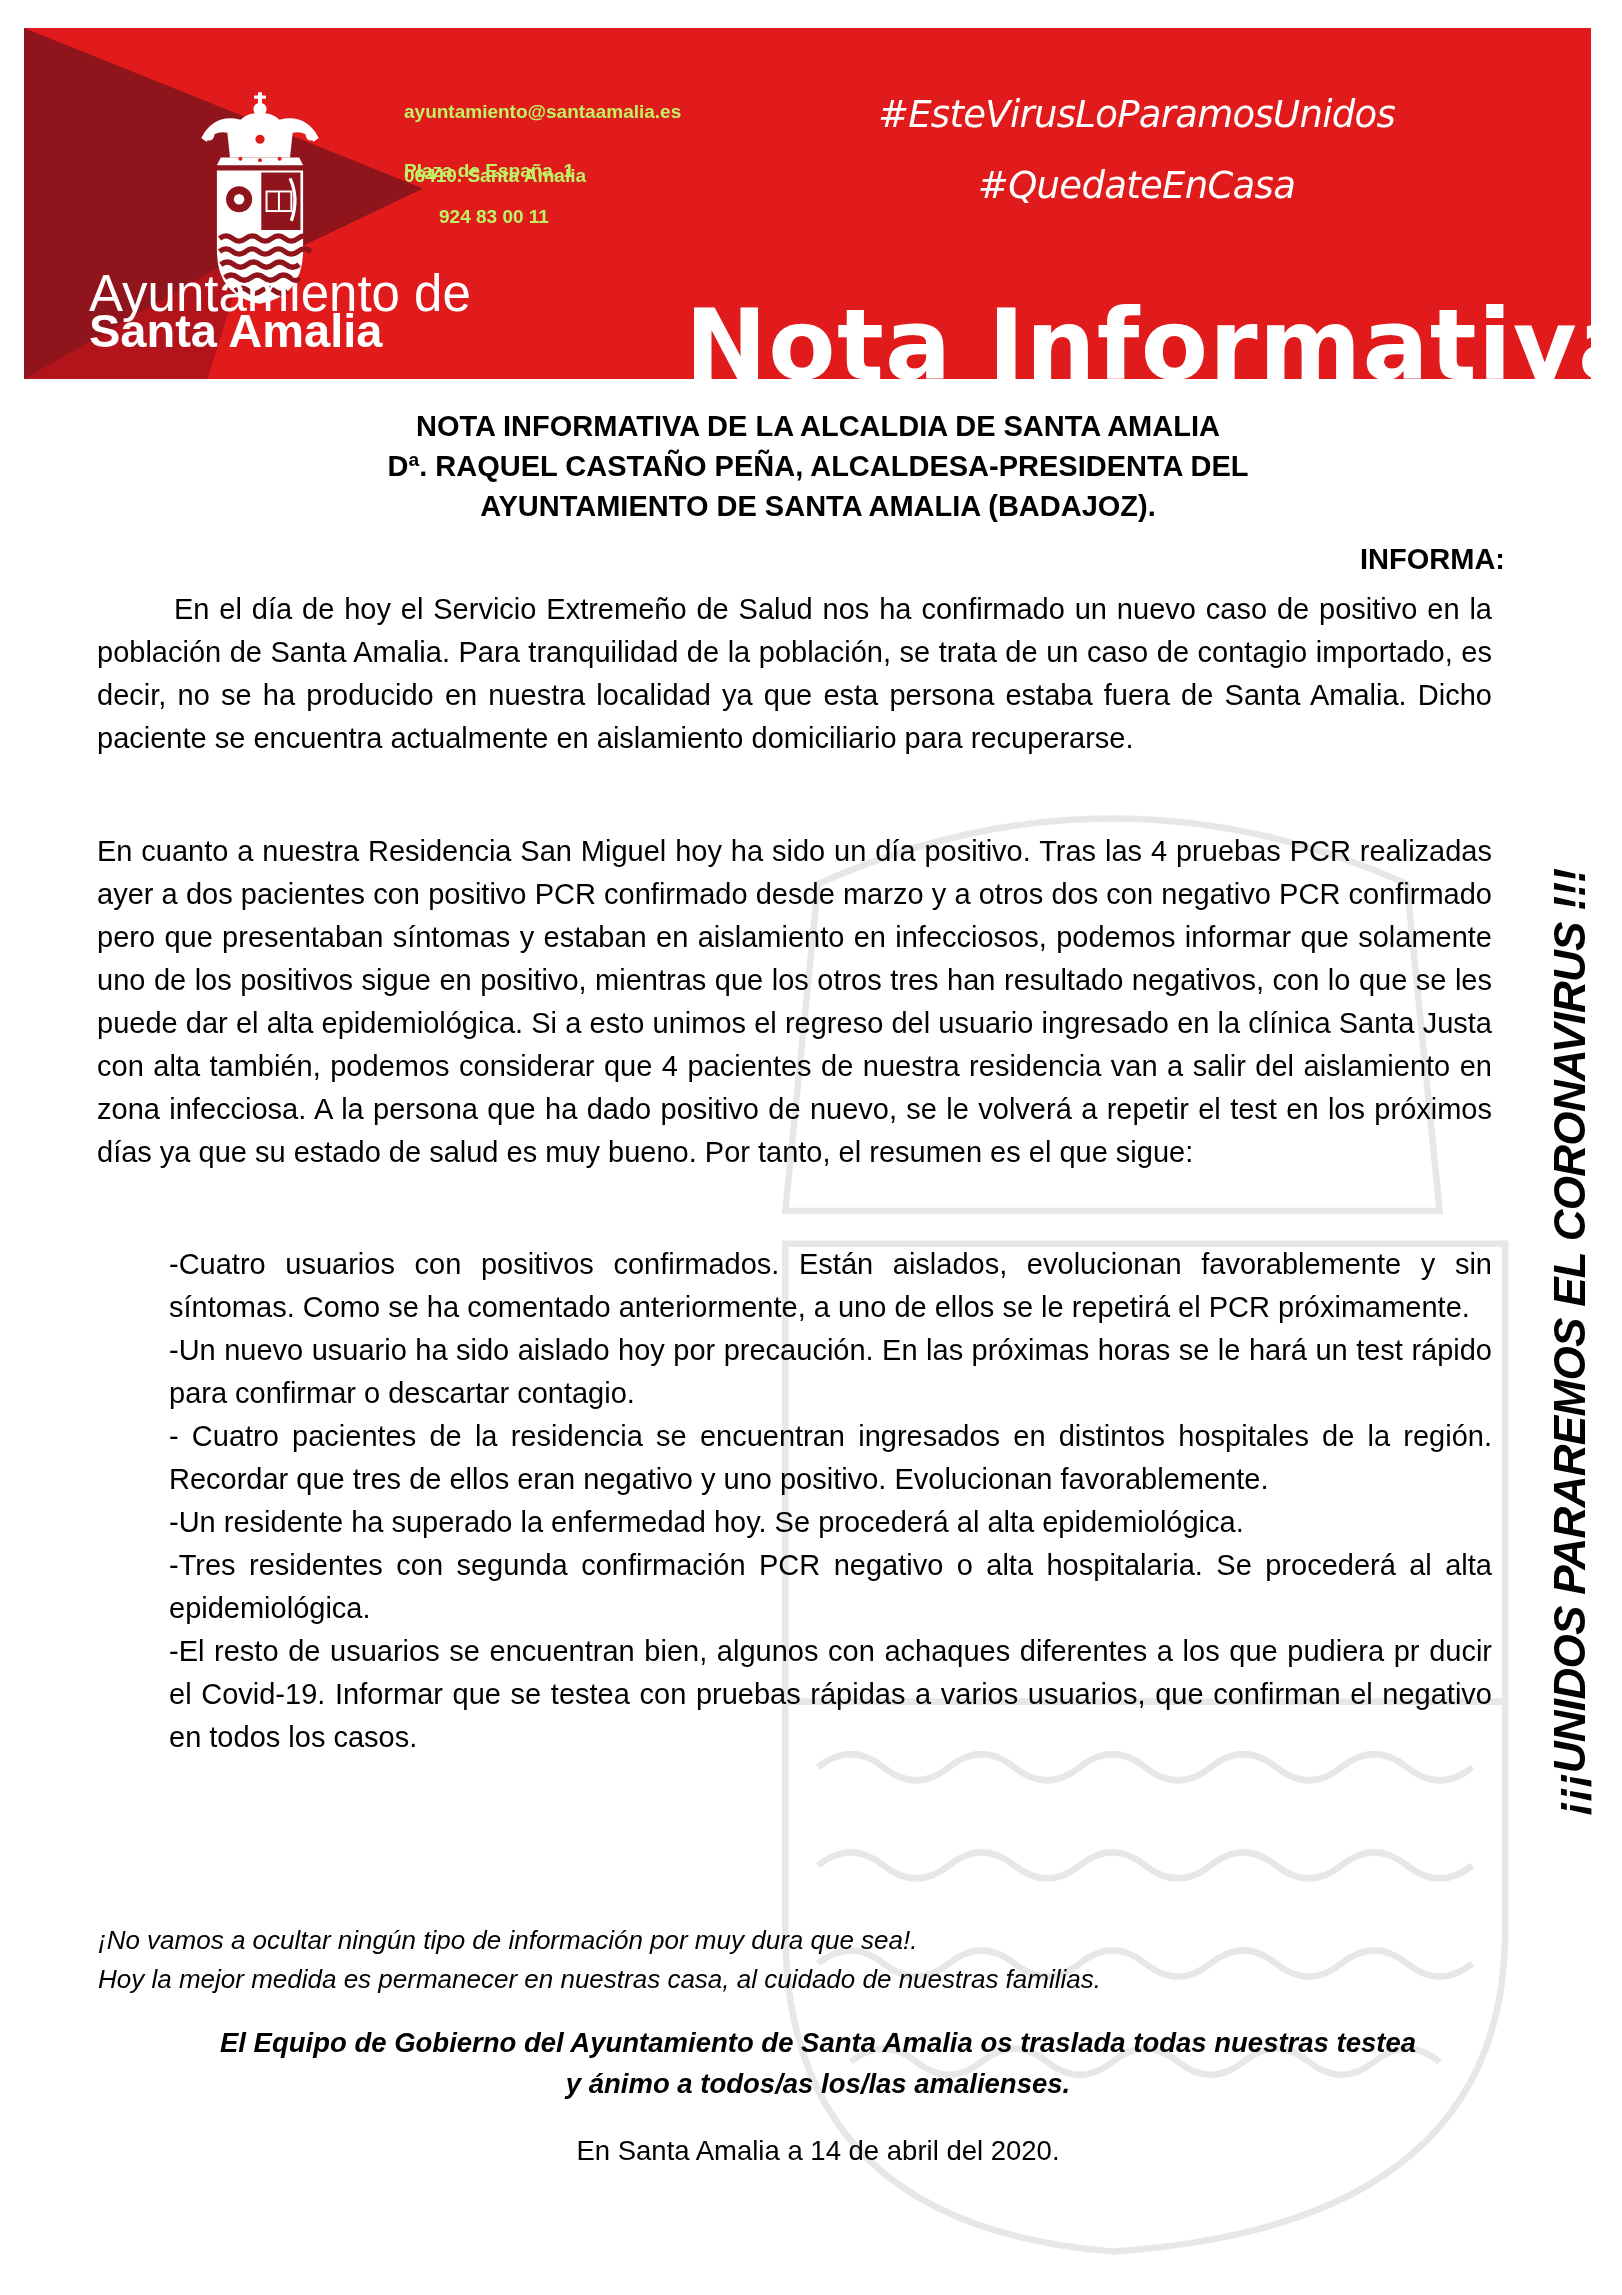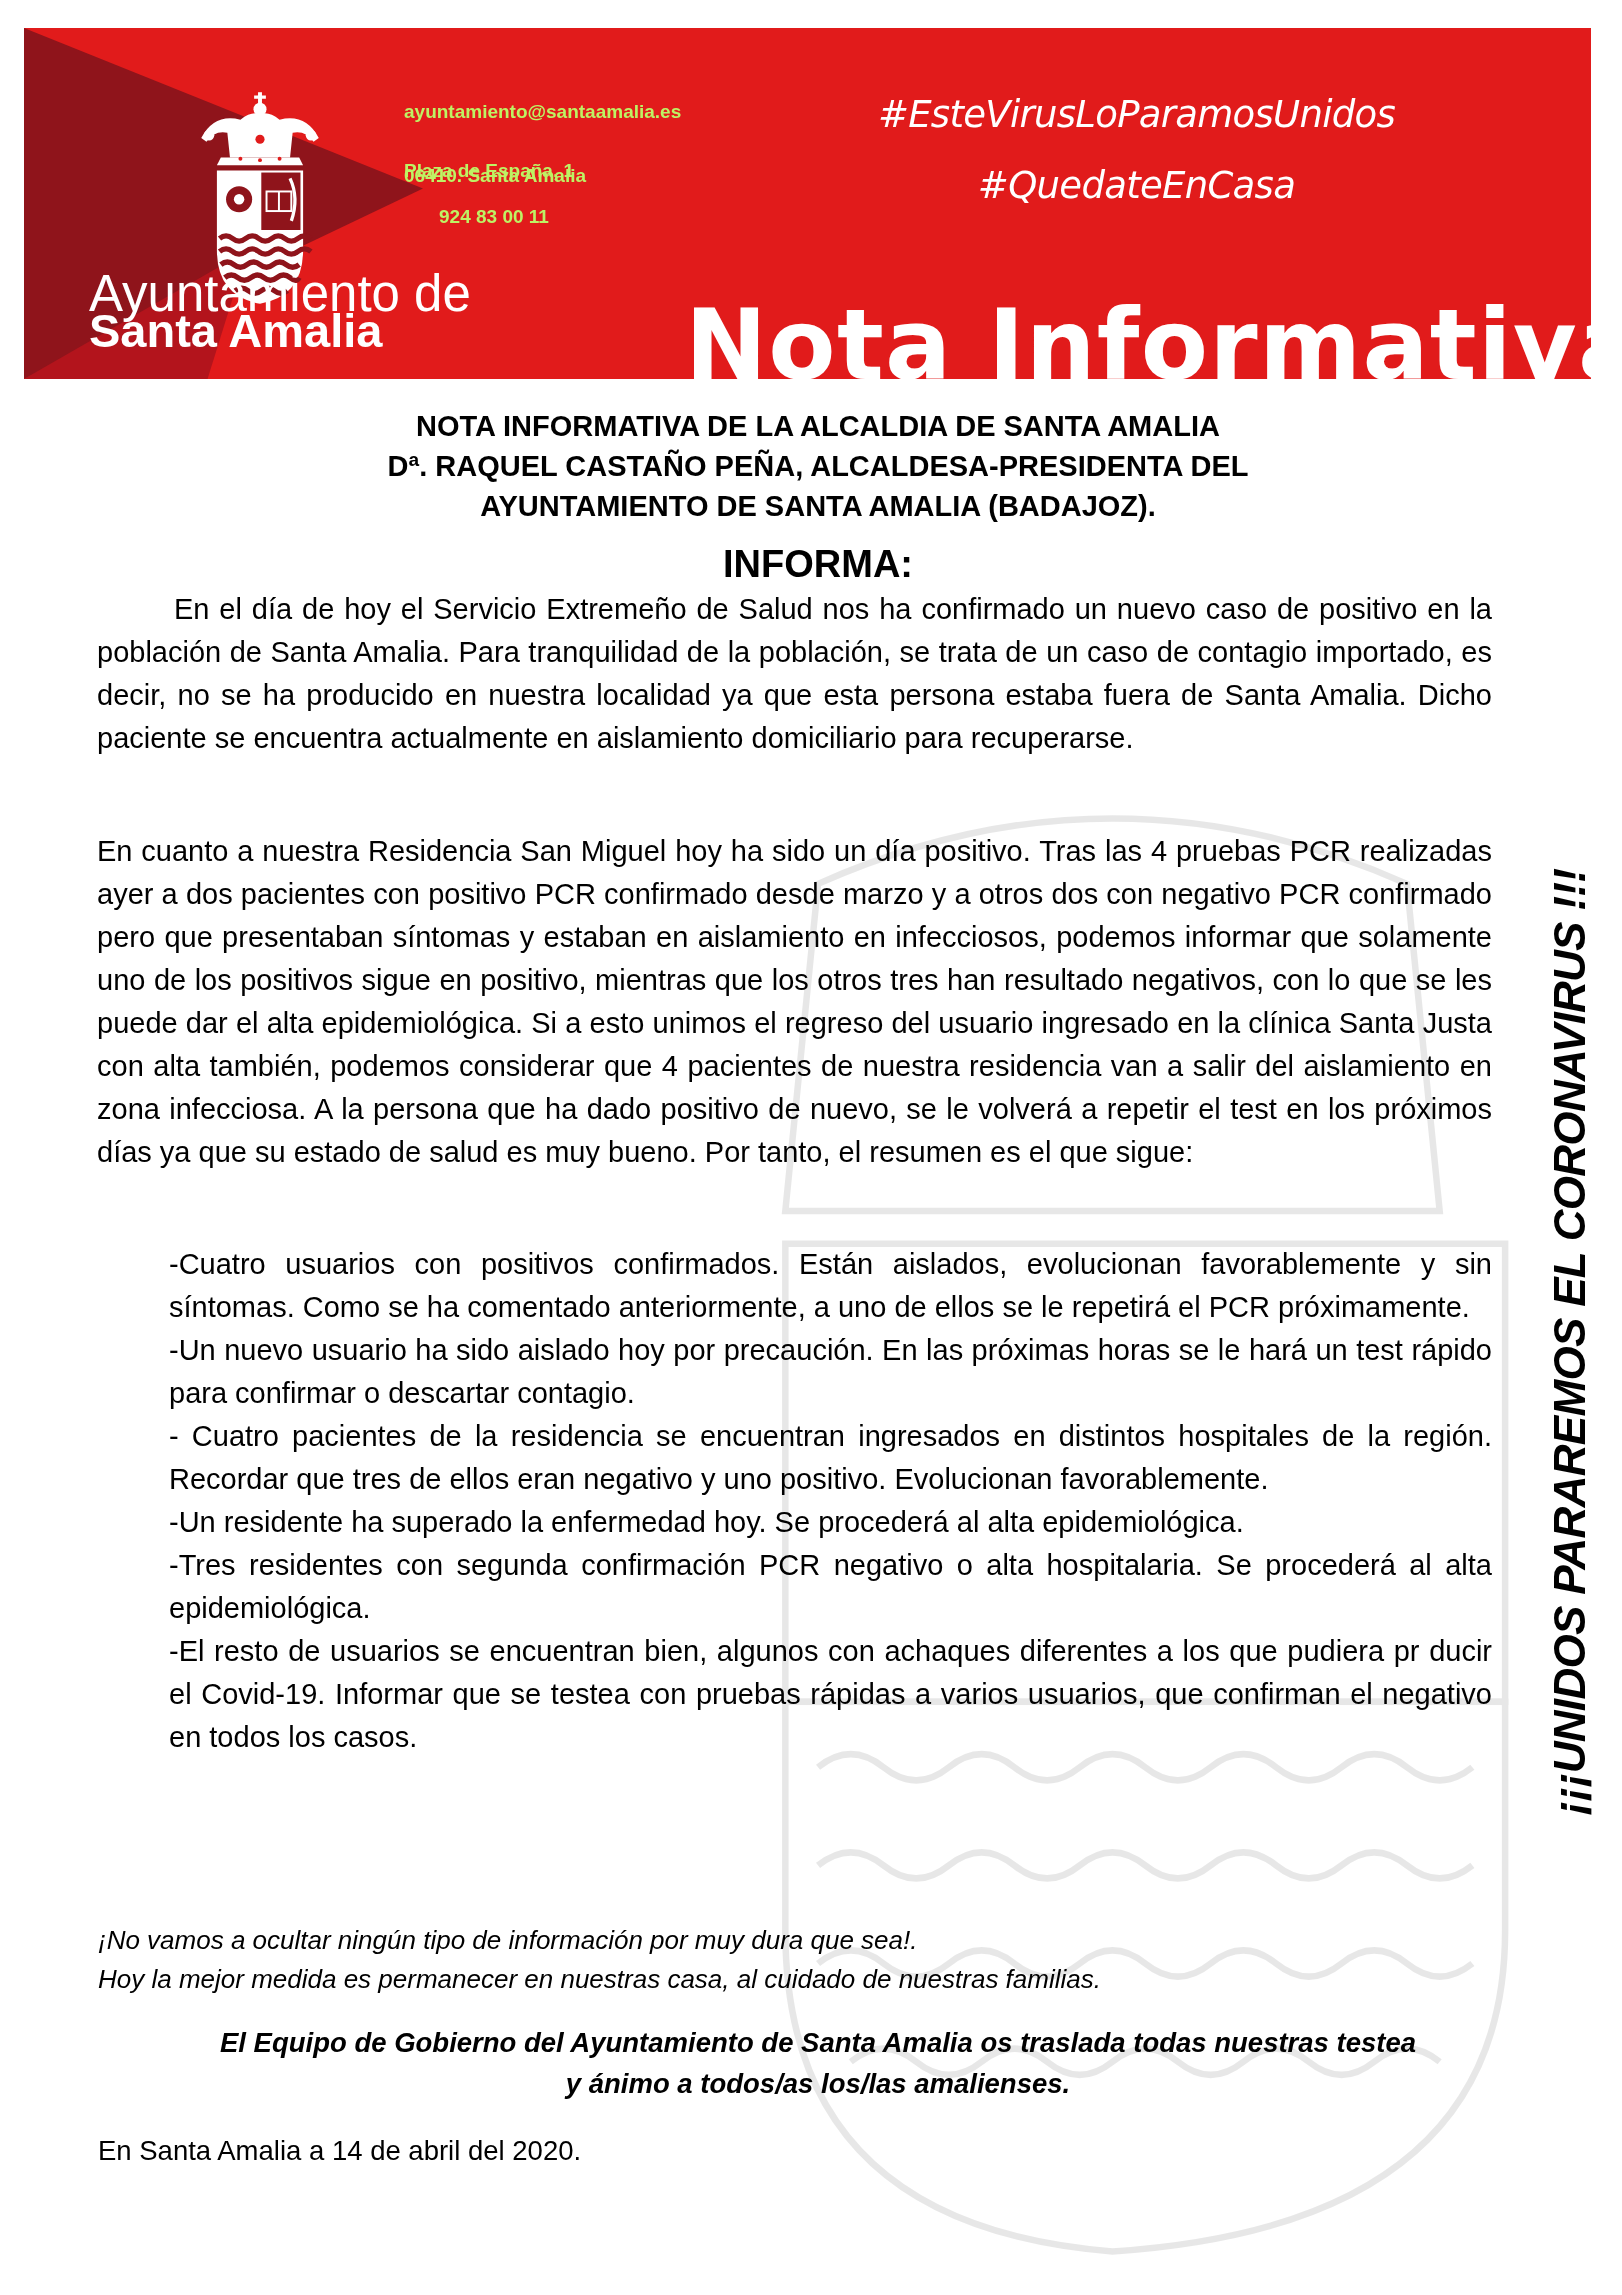--- a/index.html
+++ b/index.html
@@ -27,34 +27,34 @@
       font-family: "DejaVu Sans", sans-serif; letter-spacing: -0.7px;
     }
     .nota-title {
       position: absolute; left: 661px; top: 268px; color: #fff; font-weight: bold; font-size: 98px;
       font-family: "DejaVu Sans", sans-serif; letter-spacing: 1.3px; white-space: nowrap; line-height: 1;
     }
     .watermark { position: absolute; left: 687px; top: 753px; width: 851px; height: 1505px; opacity: 0.09; }
     .heading {
       position: absolute; left: 131px; width: 1374px; text-align: center; font-weight: bold; font-size: 29px; line-height: 40px;
     }
-    .informa { position: absolute; left: 131px; width: 1374px; text-align: center; font-weight: bold; font-size: 38px; }
+    .informa { position: absolute; left: 131px; width: 1374px; text-align: right; font-weight: bold; font-size: 29px; }
     .para {
       position: absolute; left: 97px; width: 1395px; font-size: 29px; line-height: 43px; text-align: justify;
     }
     .para.indent { text-indent: 77px; }
     .list { position: absolute; left: 169px; width: 1323px; font-size: 29px; line-height: 43px; }
     .list-item { text-align: justify; }
     .italic-center {
       position: absolute; left: 98px; width: 1440px; text-align: left; font-style: italic; font-size: 26px; line-height: 39px;
     }
     .bold-italic-center {
       position: absolute; left: 98px; width: 1440px; text-align: center; font-style: italic; font-weight: bold; font-size: 27.5px; line-height: 41px;
     }
-    .date-line { position: absolute; left: 98px; width: 1440px; font-size: 27.5px; }
+    .date-line { position: absolute; left: 98px; width: 1440px; text-align: center; font-size: 27.5px; }
     .vertical-slogan {
       position: absolute; left: 1544px; top: 779px; width: 52px; height: 1126px;
     }
     .vertical-slogan span {
       position: absolute; left: 26px; top: 563px; transform: translate(-50%,-50%) rotate(-90deg);
       white-space: nowrap; font-weight: bold; font-style: italic; font-size: 44px; letter-spacing: -0.7px;
     }
   </style>
 </head>
 <body>

